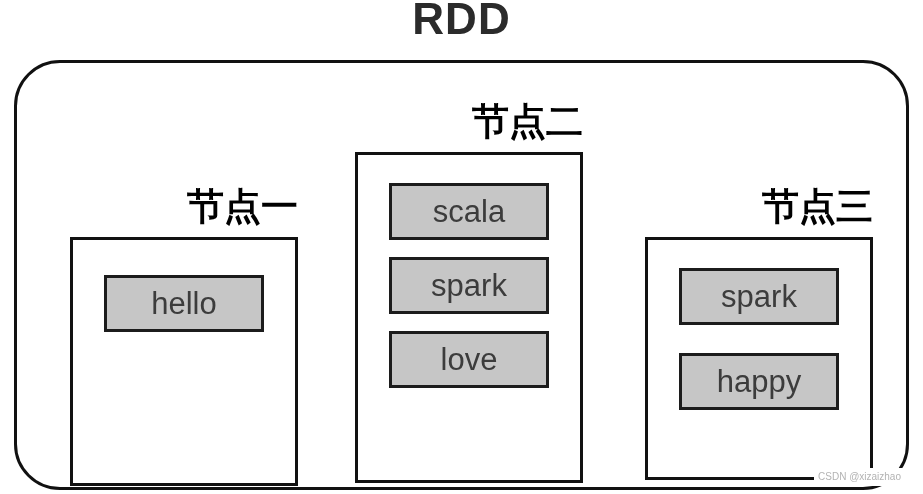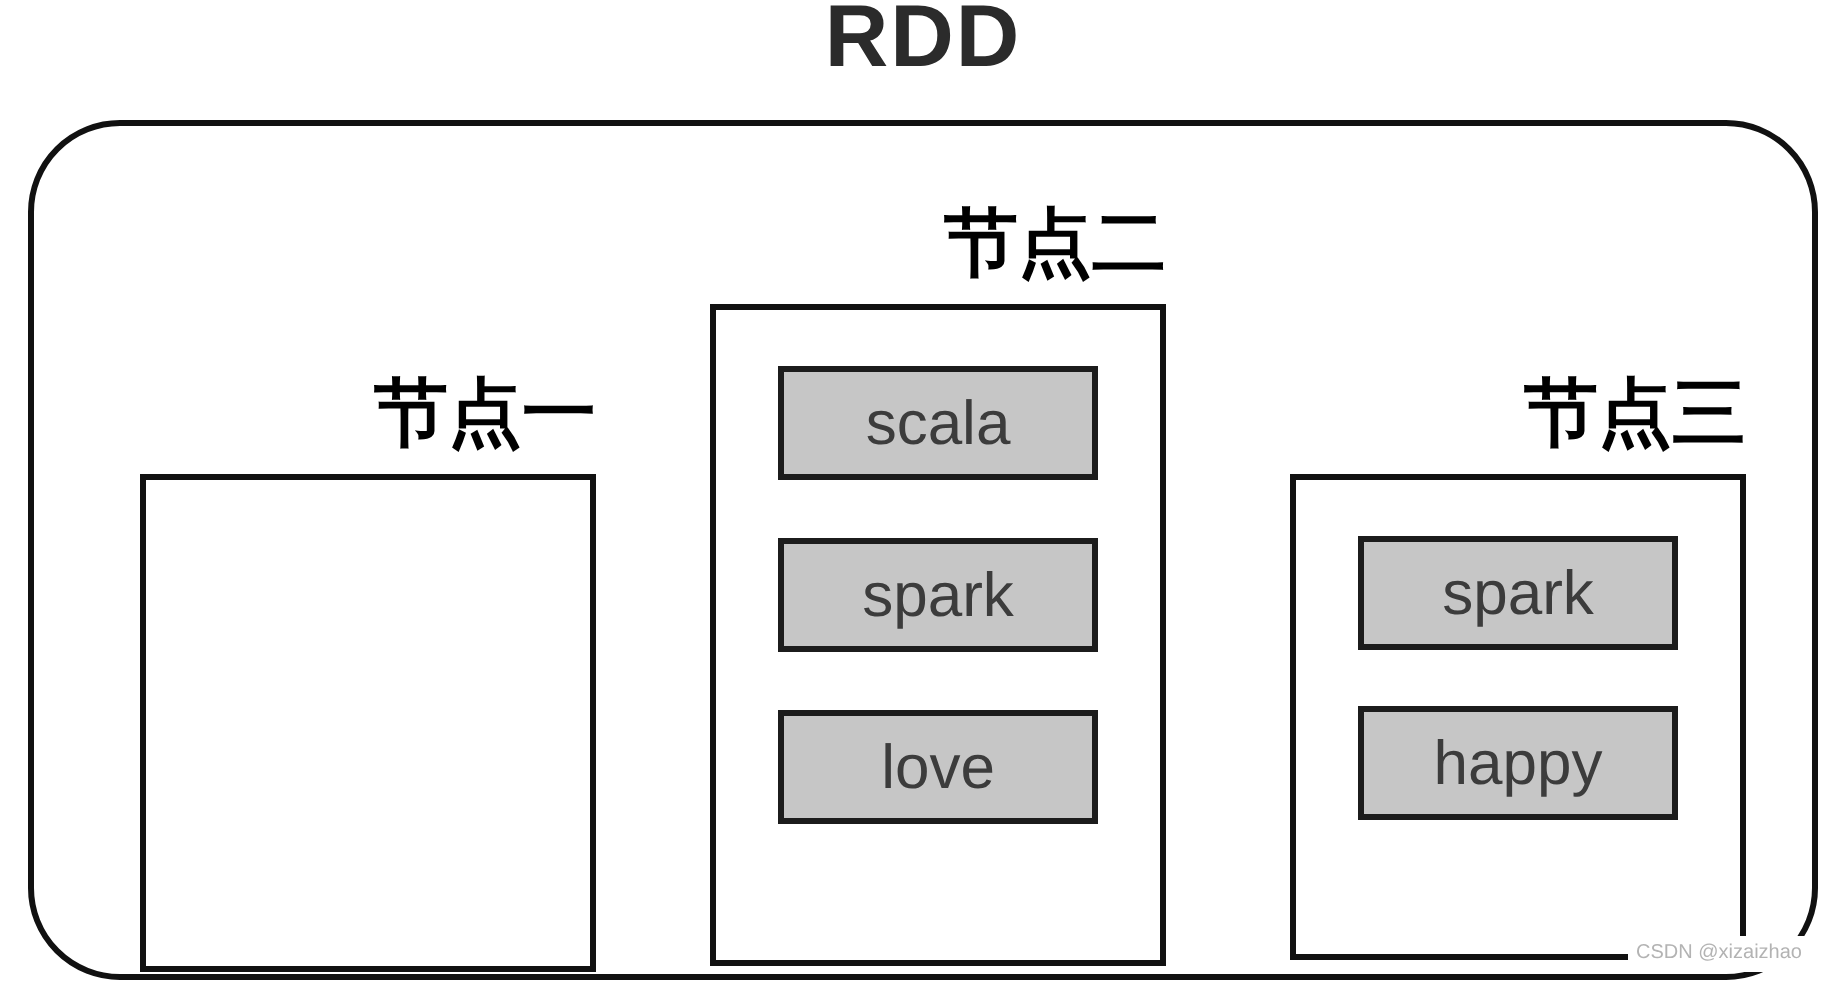--- a/index.html
+++ b/index.html
@@ -70,21 +70,21 @@
     display: flex;
     align-items: center;
     justify-content: center;
     font-size: 31px;
     color: #3c3c3c;
   }
   
   .node-0 { left: 70px;  top: 182px; width: 228px; }
   .node-0 .node-box { top: 55px; height: 208px; padding-top: 35px; gap: 28px; }
   .node-1 { left: 355px; top: 97px;  width: 228px; }
-  .node-1 .node-box { top: 55px; height: 297px; padding-top: 28px; gap: 29px; }
+  .node-1 .node-box { top: 55px; height: 297px; padding-top: 28px; gap: 17px; }
   .node-2 { left: 645px; top: 182px; width: 228px; }
   .node-2 .node-box { top: 55px; height: 209px; padding-top: 28px; gap: 28px; }
   .watermark {
     position: absolute;
     top: 468px;
     right: 18px;
     font-size: 10px;
     color: #b3b3b3;
     background: #ffffff;
     padding: 0 4px;
@@ -95,20 +95,21 @@
 <body>
 
 <div class="diagram-title">RDD</div>
 
 <div class="rdd-container"></div>
 
 <div id="nodes-layer">
     <div class="node-group node-0">
     <div class="node-label">节点一</div>
     <div class="node-box">
+        <div class="node-item">hello</div>
       </div>
   </div>
     <div class="node-group node-1">
     <div class="node-label">节点二</div>
     <div class="node-box">
         <div class="node-item">scala</div>
         <div class="node-item">spark</div>
         <div class="node-item">love</div>
       </div>
   </div>

